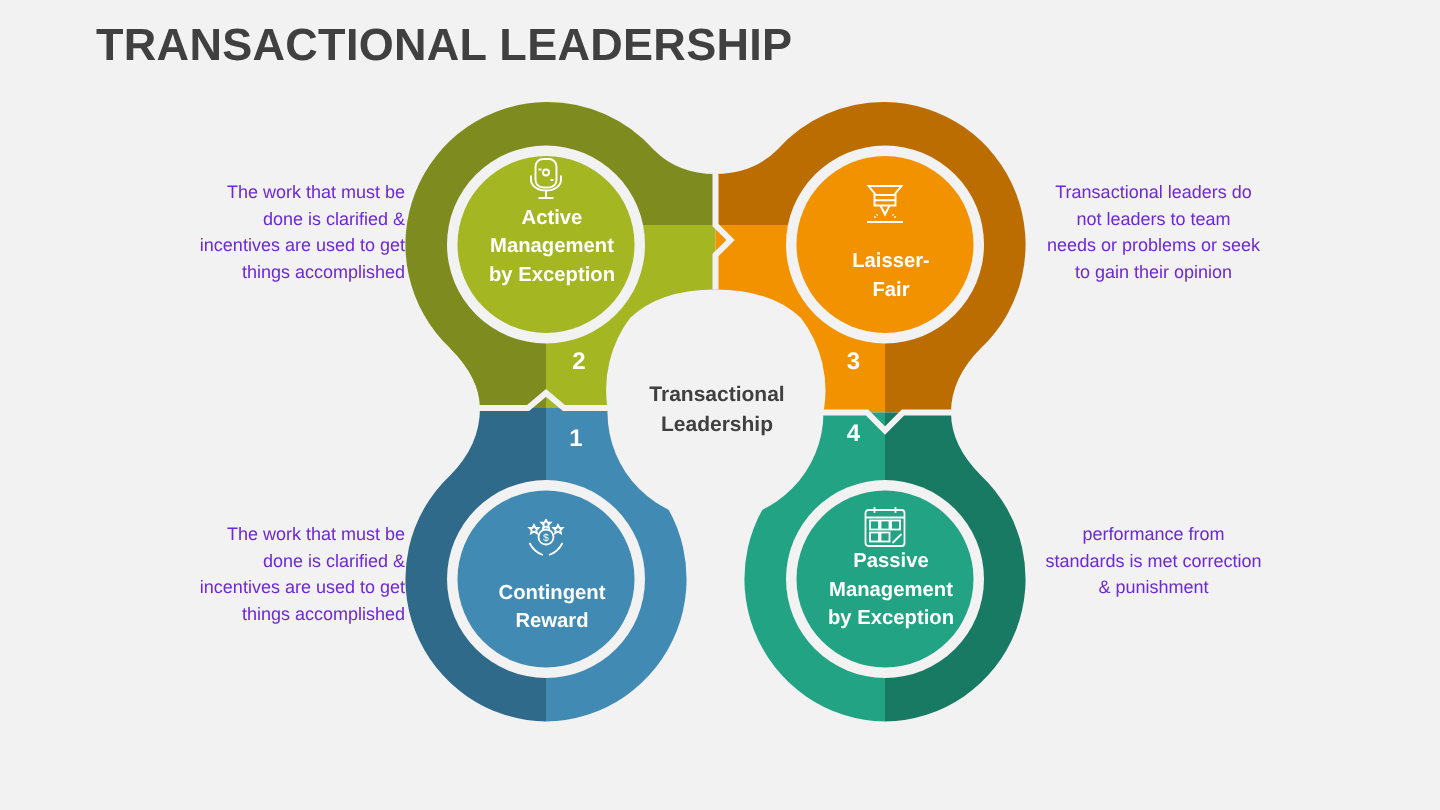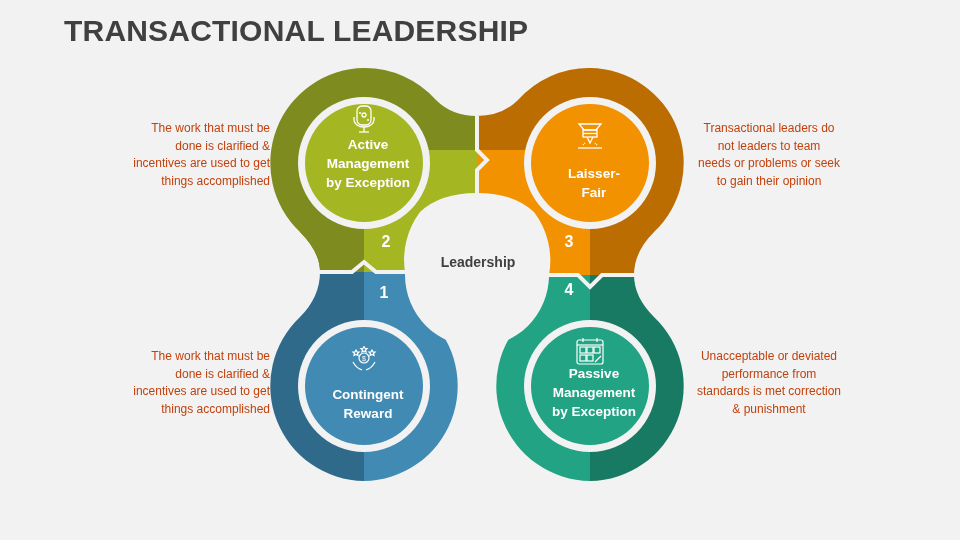--- a/index.html
+++ b/index.html
@@ -24,21 +24,21 @@
   .num {
     position: absolute; color: #ffffff; font-weight: bold; font-size: 16px;
     width: 20px; text-align: center;
   }
   .center-label {
     position: absolute; left: 408px; top: 252px; width: 140px;
     text-align: center; color: #404040; font-weight: bold;
     font-size: 14px; line-height: 20px;
   }
   .desc {
-    position: absolute; color: #c2410c; font-size: 12px; line-height: 17.5px;
+    position: absolute; color: #6d28d9; font-size: 12px; line-height: 17.5px;
     width: 170px;
   }
   .desc.left { text-align: right; }
   .desc.right { text-align: center; }
   .icon { position: absolute; }
 </style>
 </head>
 <body>
 
 <div class="title">TRANSACTIONAL LEADERSHIP</div>
@@ -151,20 +151,21 @@
   <div>Management</div>
   <div>by Exception</div>
 </div>
 
 <div class="num" style="left:374px;top:284px">1</div>
 <div class="num" style="left:376px;top:233px">2</div>
 <div class="num" style="left:559px;top:233px">3</div>
 <div class="num" style="left:559px;top:281px">4</div>
 
 <div class="center-label">
+  <div>Transactional</div>
   <div>Leadership</div>
 </div>
 
 <div class="desc left" style="left:100px;top:120px">
   <div>The work that must be</div>
   <div>done is clarified &amp;</div>
   <div>incentives are used to get</div>
   <div>things accomplished</div>
 </div>
 <div class="desc right" style="left:684px;top:120px">
@@ -173,17 +174,16 @@
   <div>needs or problems or seek</div>
   <div>to gain their opinion</div>
 </div>
 <div class="desc left" style="left:100px;top:348px">
   <div>The work that must be</div>
   <div>done is clarified &amp;</div>
   <div>incentives are used to get</div>
   <div>things accomplished</div>
 </div>
 <div class="desc right" style="left:684px;top:348px">
-  <div>Unacceptable or deviated</div>
   <div>performance from</div>
   <div>standards is met correction</div>
   <div>&amp; punishment</div>
 </div>
 
 </body></html>

